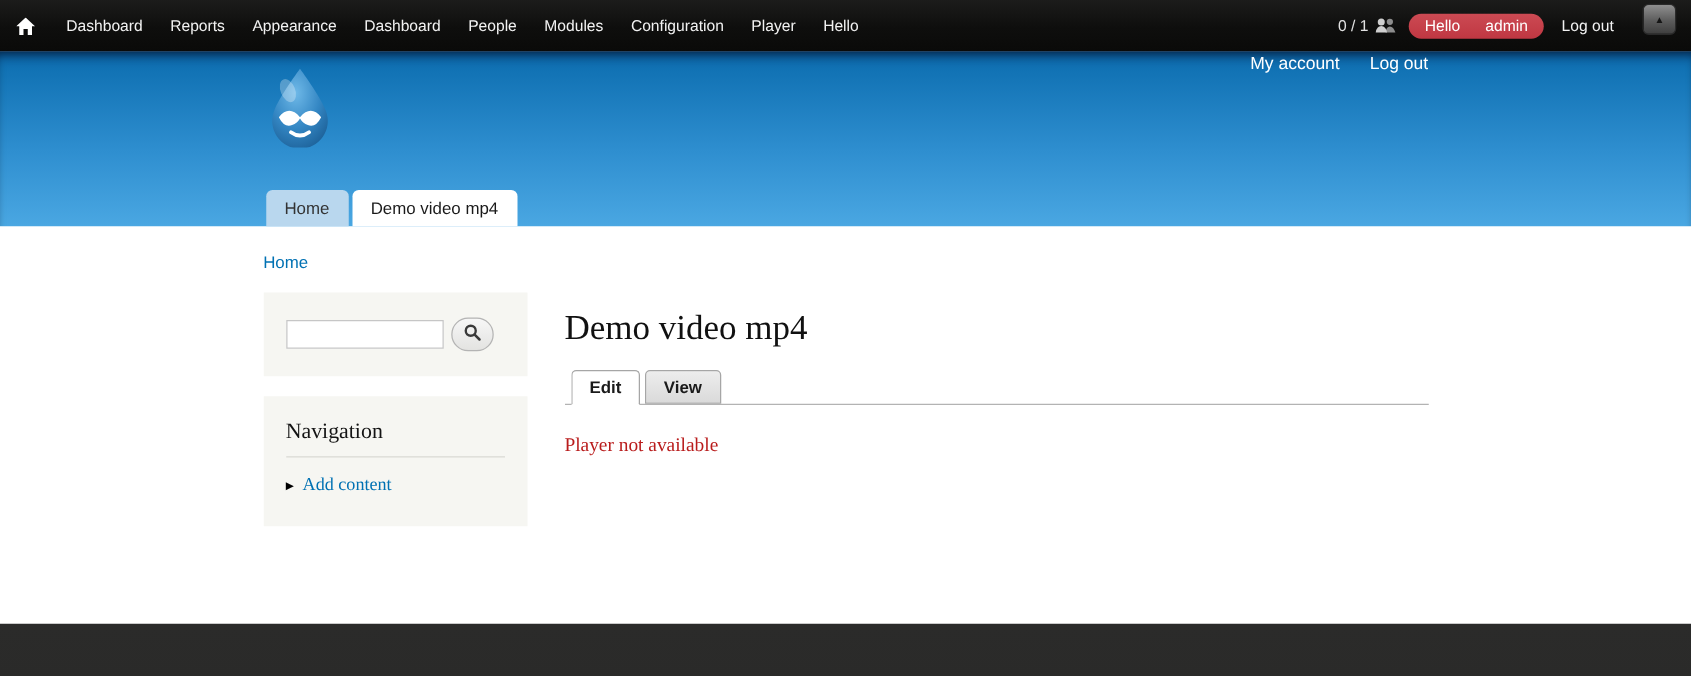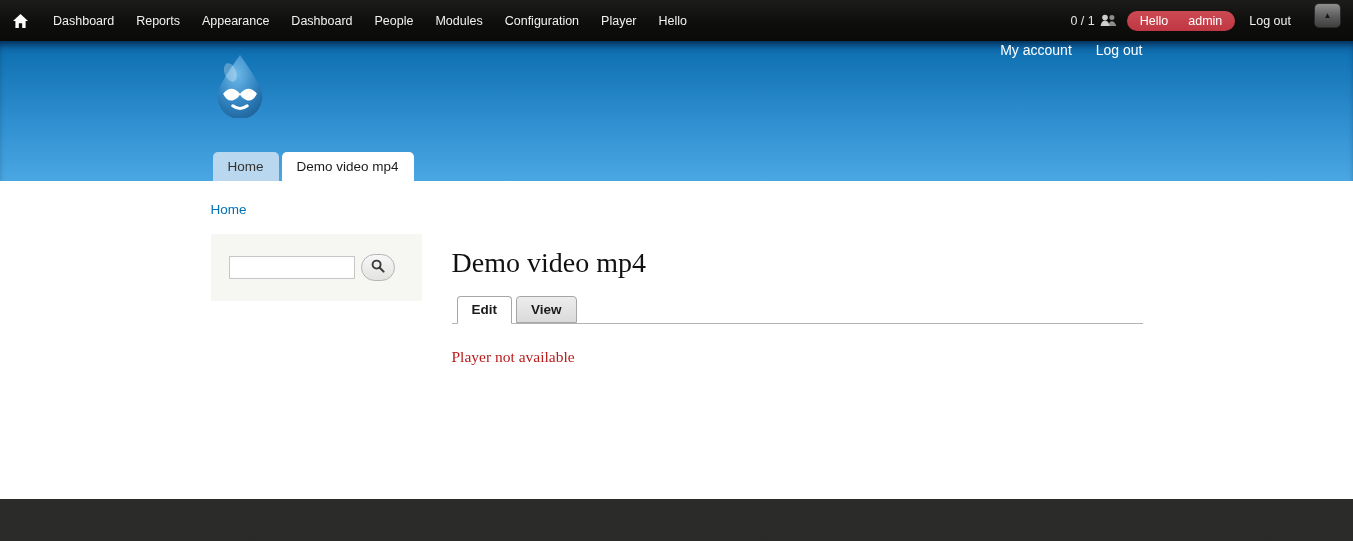--- a/index.html
+++ b/index.html
@@ -197,20 +197,29 @@
           <input class="search-input" type="text" value="" style="">
           <button class="search-btn">
             <span>
               <svg width="14" height="14" viewBox="0 0 14 14">
                 <circle cx="5.6" cy="5.6" r="4" fill="none" stroke="#3a3a3a" stroke-width="1.9"></circle>
                 <line x1="8.7" y1="8.7" x2="12.6" y2="12.6" stroke="#3a3a3a" stroke-width="2" stroke-linecap="round"></line>
               </svg>
             </span>
           </button>
         </div>
+        <div class="block nav-block">
+          <h2>Navigation</h2>
+          <ul>
+            <li>
+              <span class="menu-arrow">▶</span>
+              <a>Add content</a>
+            </li>
+          </ul>
+        </div>
       </div>
 
       <div class="main-col">
         <h1 class="page-title">Demo video mp4</h1>
         <div class="local-tasks">
           <span class="ltab active">Edit</span>
           <span class="ltab">View</span>
         </div>
         <div class="node-body">Player not available</div>
       </div>

